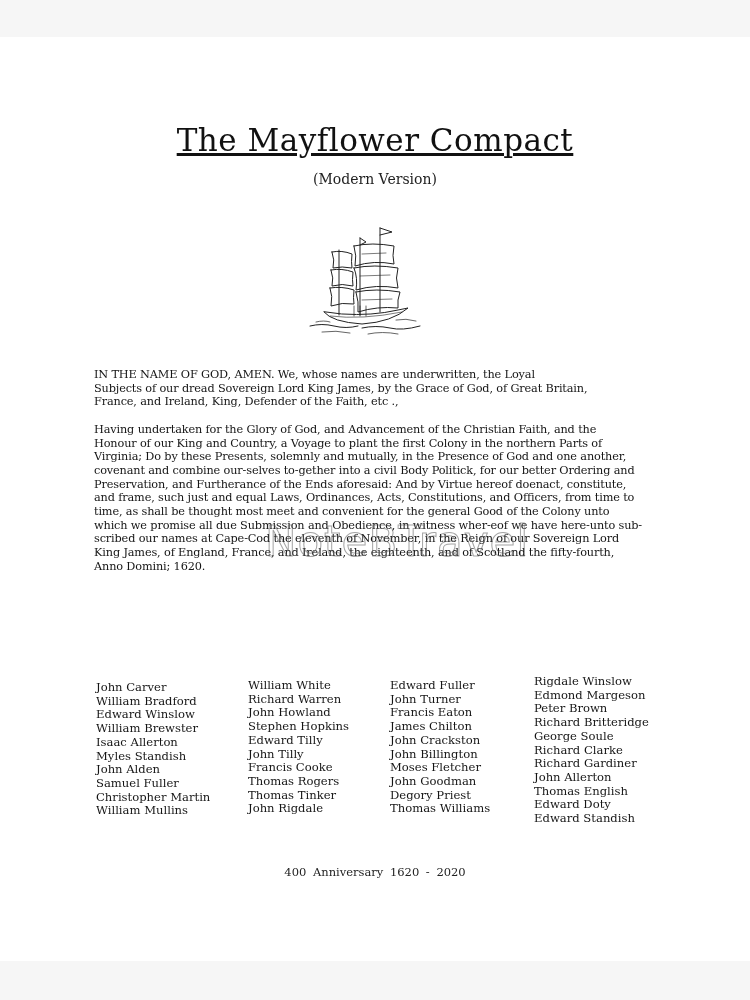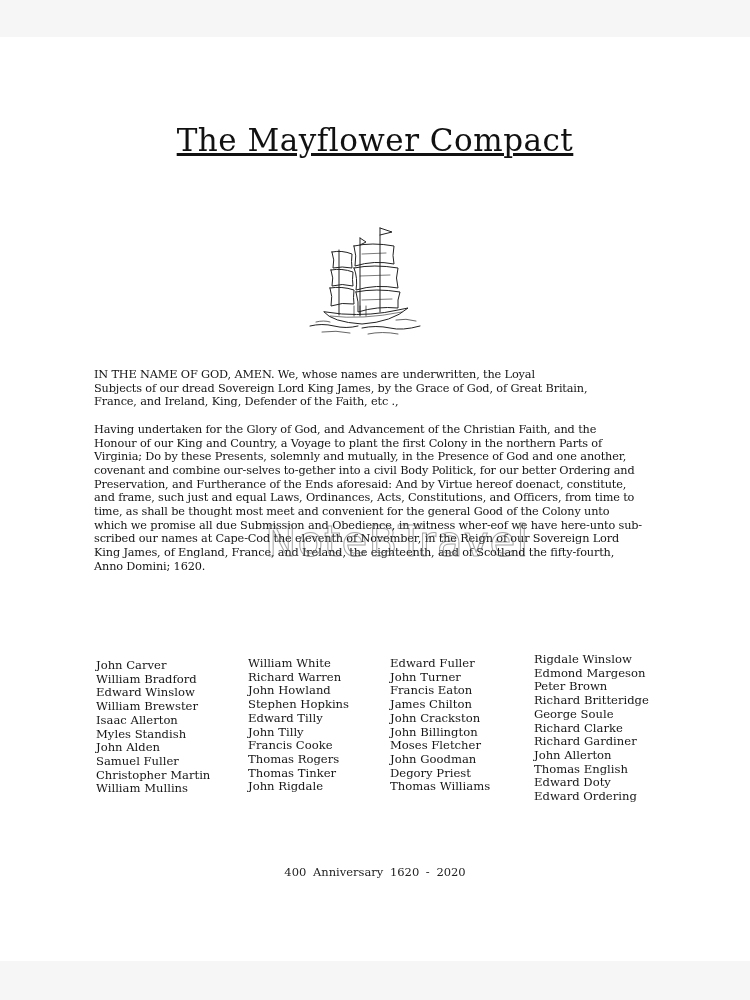--- a/index.html
+++ b/index.html
@@ -43,21 +43,21 @@
     .watermark {
       position: absolute; left: 265px; top: 480px;
       font-family: "DejaVu Sans", sans-serif;
       font-size: 42px; letter-spacing: 1px;
       color: rgba(120,120,120,0.0);
       -webkit-text-stroke: 1px rgba(90,90,90,0.55);
       pointer-events: none;
       white-space: nowrap;
     }
     .signers {
-      position: absolute; top: 622px; left: 0; width: 616px; height: 170px; padding-left: 32px;
+      position: absolute; top: 644px; left: 0; width: 616px; height: 170px; padding-left: 32px;
     }
     .col {
       position: absolute; font-size: 11.6px; line-height: 13.7px; color: #151515;
     }
     .col .name { display: block; white-space: nowrap; }
     .col-1 { left: 96px; top: 0; }
     .col-2 { left: 248px; top: -2px; }
     .col-3 { left: 390px; top: -2px; }
     .col-4 { left: 534px; top: -6px; }
     .anniversary {
@@ -66,20 +66,21 @@
     }
   </style>
 </head>
 <body>
 
 <div class="band-top"></div>
 
 <div class="page">
 
   <h1 class="title" style="margin:0;">The Mayflower Compact</h1>
+  <div class="subtitle">(Modern Version)</div>
 
   <div class="ship">
     <svg width="130" height="120" viewBox="0 0 130 120" fill="none" stroke="#222" stroke-width="1" stroke-linecap="round" stroke-linejoin="round">
 
       <line x1="58" y1="18" x2="58" y2="95"></line>
       <line x1="37" y1="30" x2="37" y2="95"></line>
       <line x1="78" y1="8" x2="78" y2="92"></line>
 
       <path d="M78 8 L90 12 L78 15"></path>
       <path d="M58 18 L64 22 L58 25"></path>
@@ -169,20 +170,20 @@
       <span class="name">Rigdale Winslow</span>
       <span class="name">Edmond Margeson</span>
       <span class="name">Peter Brown</span>
       <span class="name">Richard Britteridge</span>
       <span class="name">George Soule</span>
       <span class="name">Richard Clarke</span>
       <span class="name">Richard Gardiner</span>
       <span class="name">John Allerton</span>
       <span class="name">Thomas English</span>
       <span class="name">Edward Doty</span>
-      <span class="name">Edward Ordering</span>
+      <span class="name">Edward Standish</span>
     </div>
   </div>
 
   <div class="anniversary">400  Anniversary  1620 - 2020</div>
 </div>
 
 <div class="band-bottom"></div>
 
 </body></html>

